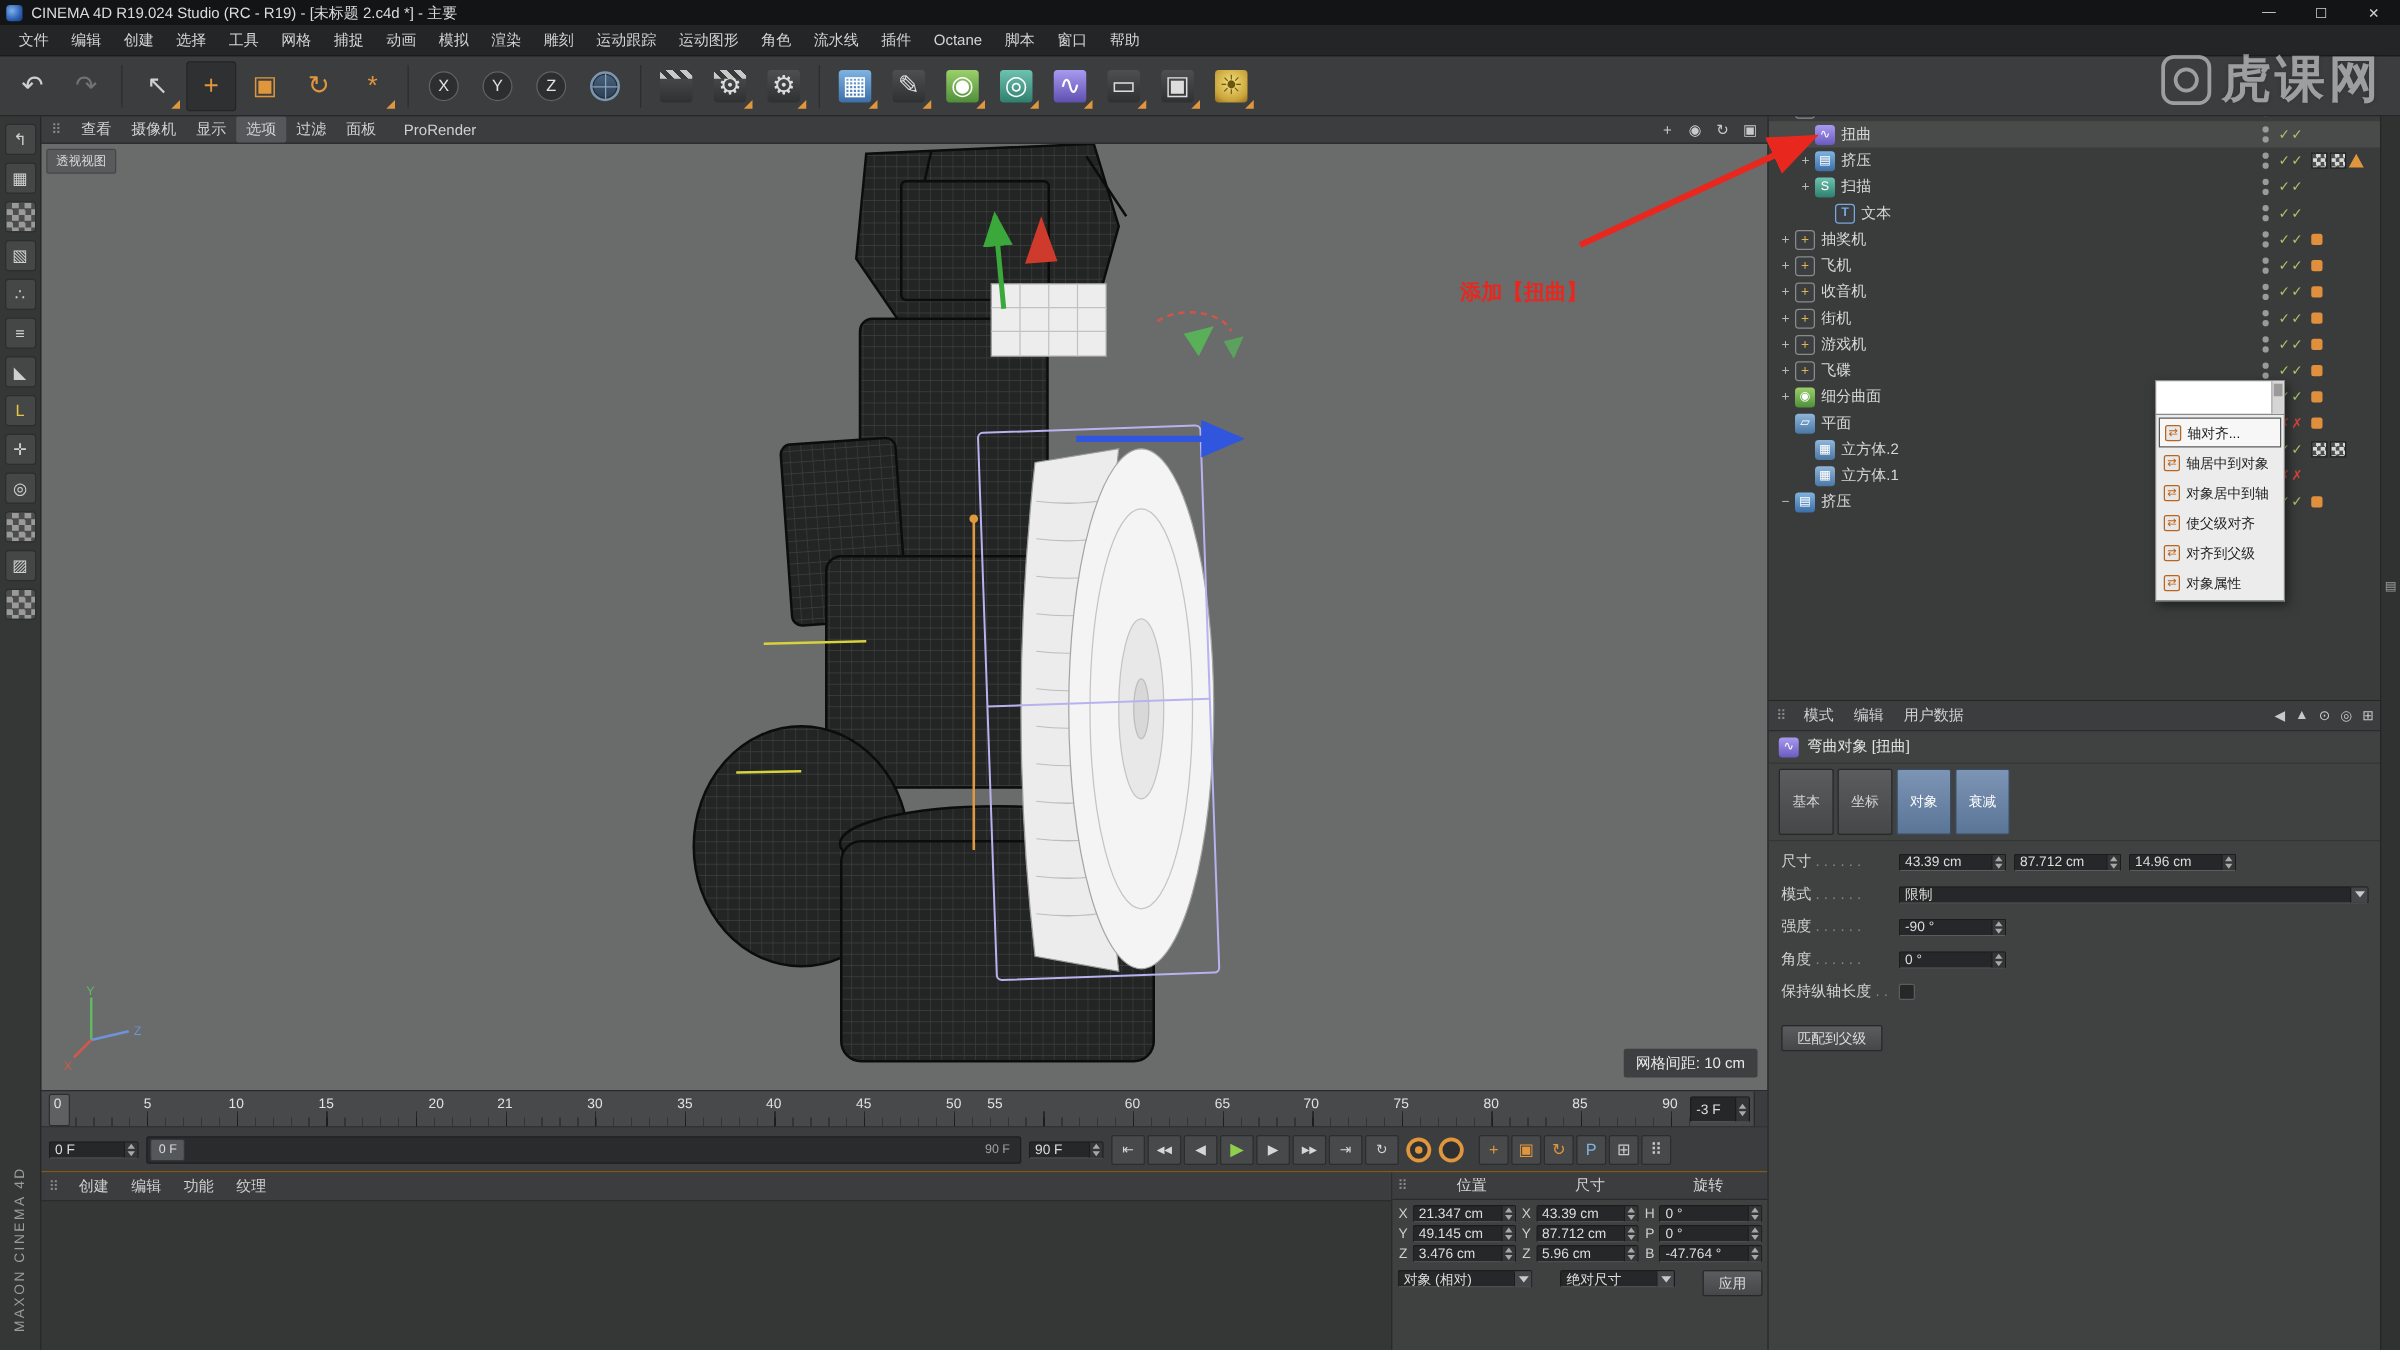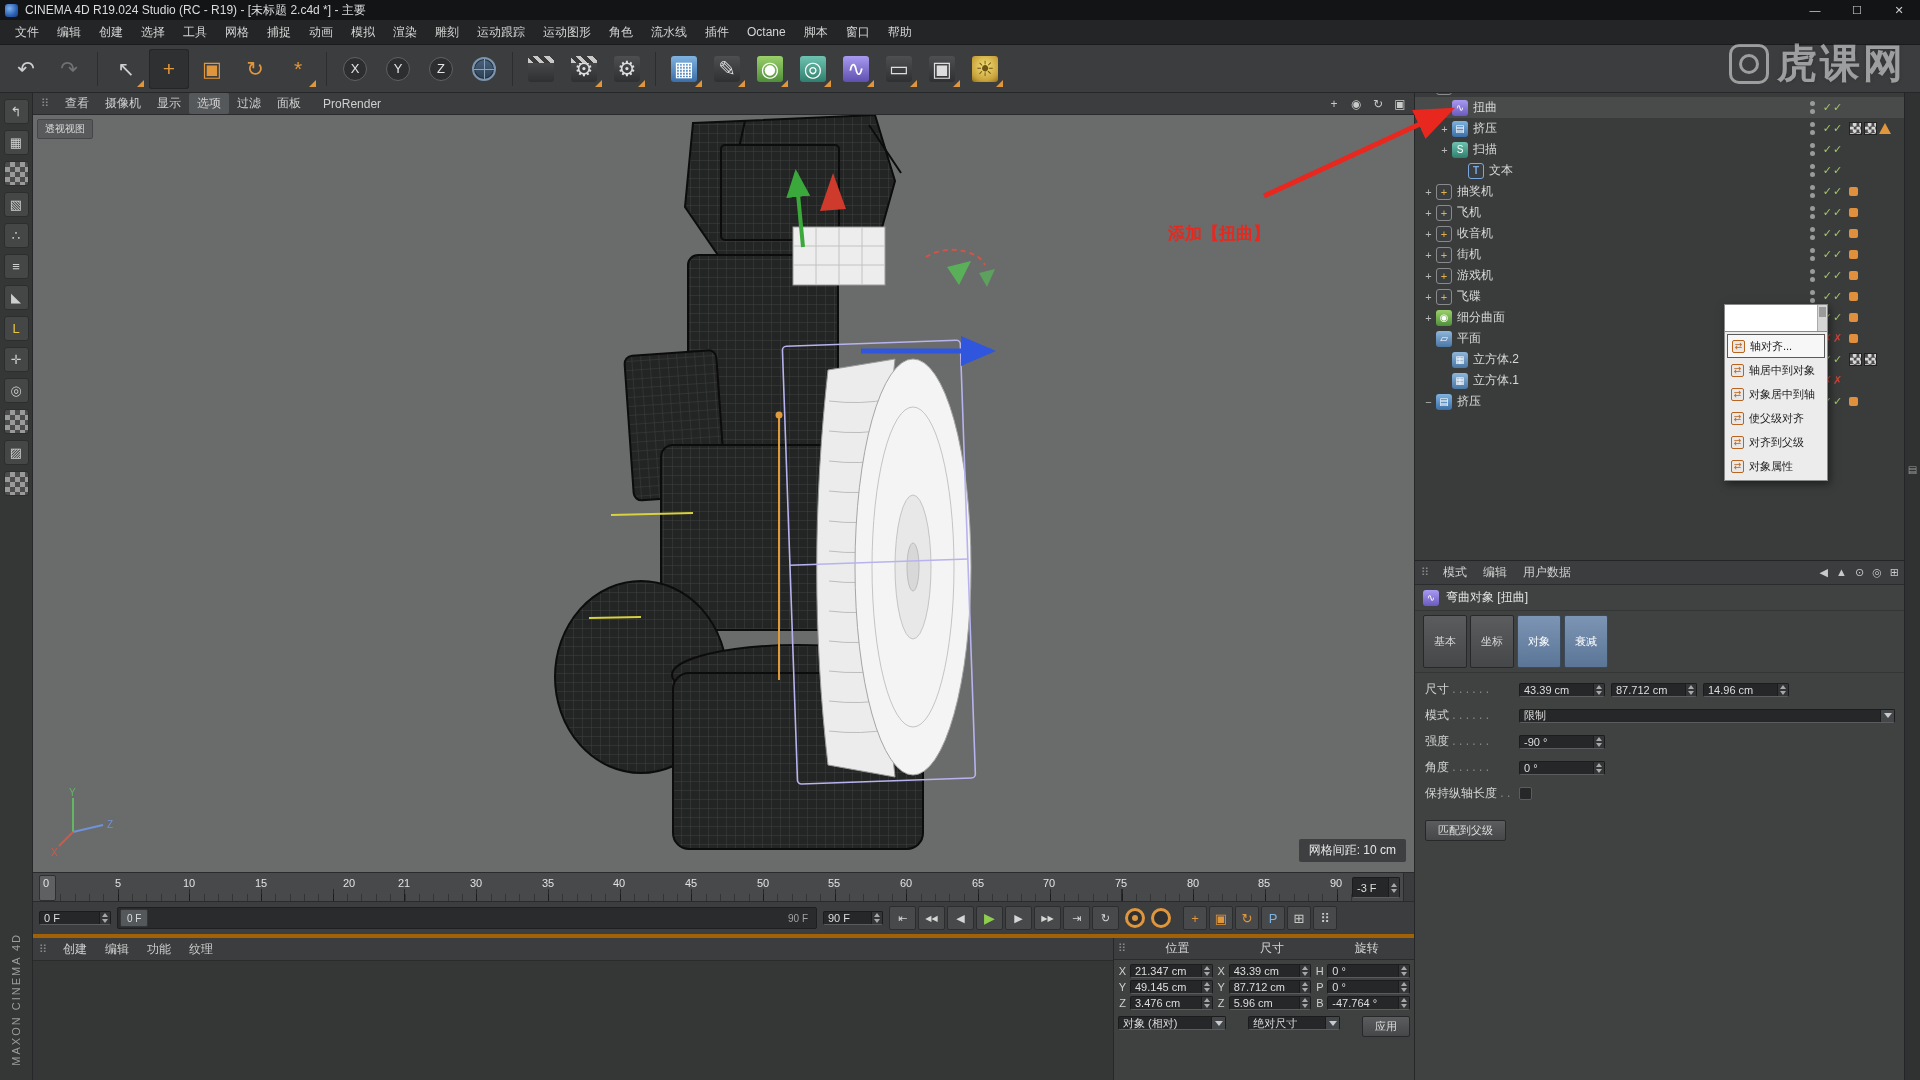--- a/index.html
+++ b/index.html
@@ -90,21 +90,21 @@
       repeating-linear-gradient(90deg, rgba(0,0,0,.45) 0 1px, transparent 1px 71.7px) 13px bottom/100% 12px no-repeat; }
   .ruler .tick { position:absolute; top:4px; transform:translateX(-50%); color:#e2e2e2; font-size:11px; }
   .ruler .playhead { position:absolute; left:6px; top:2px; width:17px; height:26px; background:#5e6061;
     border:1px solid #2e2f30; border-radius:2px; }
   .ruler .offset-box { position:absolute; right:14px; top:4px; width:48px; height:21px; }
   .ruler .endgrip { position:absolute; right:0; top:0; width:11px; height:100%; background:#3a3c3d;
     border-left:1px solid #2a2b2c; }
 
   
   .transport { position:absolute; left:33px; top:902px; width:1381px; height:36px; background:#3b3d3e;
-    border-bottom:4px solid #a16207; display:flex; align-items:center; gap:6px; padding:0 6px; z-index:6; }
+    border-bottom:1px solid #a16207; display:flex; align-items:center; gap:6px; padding:0 6px; z-index:6; }
   .range-slider { position:relative; width:700px; height:22px; background:#2a2b2c; border:1px solid #1e1f20;
     border-radius:2px; display:flex; align-items:center; }
   .range-handle { background:#55585a; border:1px solid #333536; color:#ddd; font-size:10px; height:18px;
     display:flex; align-items:center; padding:0 6px; margin-left:2px; border-radius:2px; }
   .range-endlabel { margin-left:auto; color:#9fa1a2; font-size:10px; padding-right:8px; }
   .tp-buttons { display:flex; gap:2px; }
   .tpb { width:27px; height:24px; border-radius:2px; background:#47494a; border:1px solid #2c2d2e;
     display:flex; align-items:center; justify-content:center; color:#d6d6d6; font-size:11px; }
   .tpb.play { color:#8ed04e; font-size:14px; }
   .rec-circle { width:20px; height:20px; border-radius:50%; border:3px solid #e0963c; background:#2e3031;
@@ -496,21 +496,21 @@
     <span class="tick" style="left:85px">5</span>
     <span class="tick" style="left:156px">10</span>
     <span class="tick" style="left:228px">15</span>
     <span class="tick" style="left:316px">20</span>
     <span class="tick" style="left:371px">21</span>
     <span class="tick" style="left:443px">30</span>
     <span class="tick" style="left:515px">35</span>
     <span class="tick" style="left:586px">40</span>
     <span class="tick" style="left:658px">45</span>
     <span class="tick" style="left:730px">50</span>
-    <span class="tick" style="left:801px">55</span>
+    <span class="tick" style="left:763px">55</span>
     <span class="tick" style="left:873px">60</span>
     <span class="tick" style="left:945px">65</span>
     <span class="tick" style="left:1016px">70</span>
     <span class="tick" style="left:1088px">75</span>
     <span class="tick" style="left:1160px">80</span>
     <span class="tick" style="left:1231px">85</span>
     <span class="tick" style="left:1303px">90</span>
     <div class="offset-box field">
       <span class="val">-3 F</span>
       <span class="spin">

